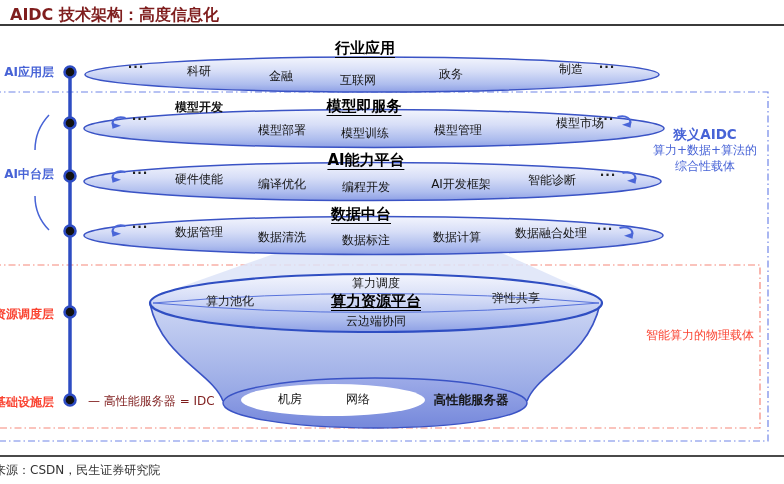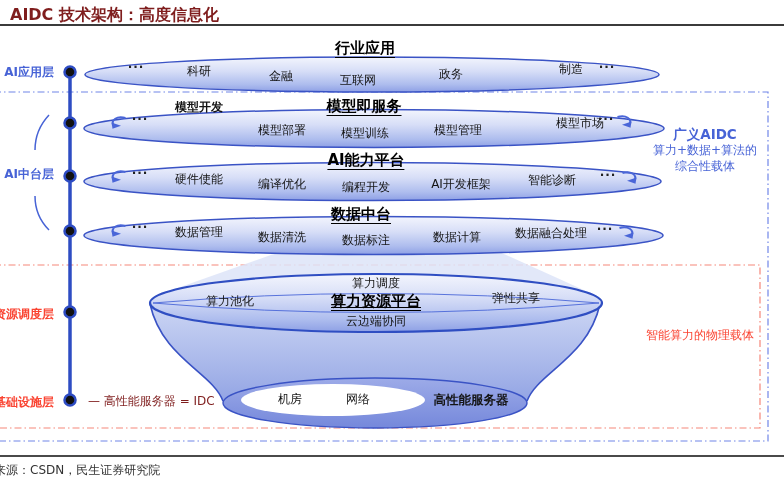--- a/index.html
+++ b/index.html
@@ -155,21 +155,21 @@
   <div class="lbl plat-small" style="left:230px;top:294px;">算力池化</div>
   <div class="lbl plat-small" style="left:516px;top:291px;">弹性共享</div>
   <div class="lbl plat-small" style="left:376px;top:314px;">云边端协同</div>
 
   <div class="lbl" style="left:290px;top:392px;">机房</div>
   <div class="lbl" style="left:358px;top:392px;">网络</div>
   <div class="lbl base-bold" style="left:471px;top:392px;">高性能服务器</div>
   <div class="legend">— 高性能服务器 = IDC</div>
 
   <div class="ann ann-blue" style="left:705px;top:126px;">
-    <div class="t">广义AIDC</div>
+    <div class="t">狭义AIDC</div>
     <div class="l">算力+数据+算法的</div>
     <div class="l">综合性载体</div>
   </div>
   <div class="ann ann-red" style="left:700px;top:327px;">
     <div class="l">智能算力的物理载体</div>
   </div>
 
   <div class="ftr-rule"></div>
   <div class="ftr-src">来源：CSDN，民生证券研究院</div>
 

